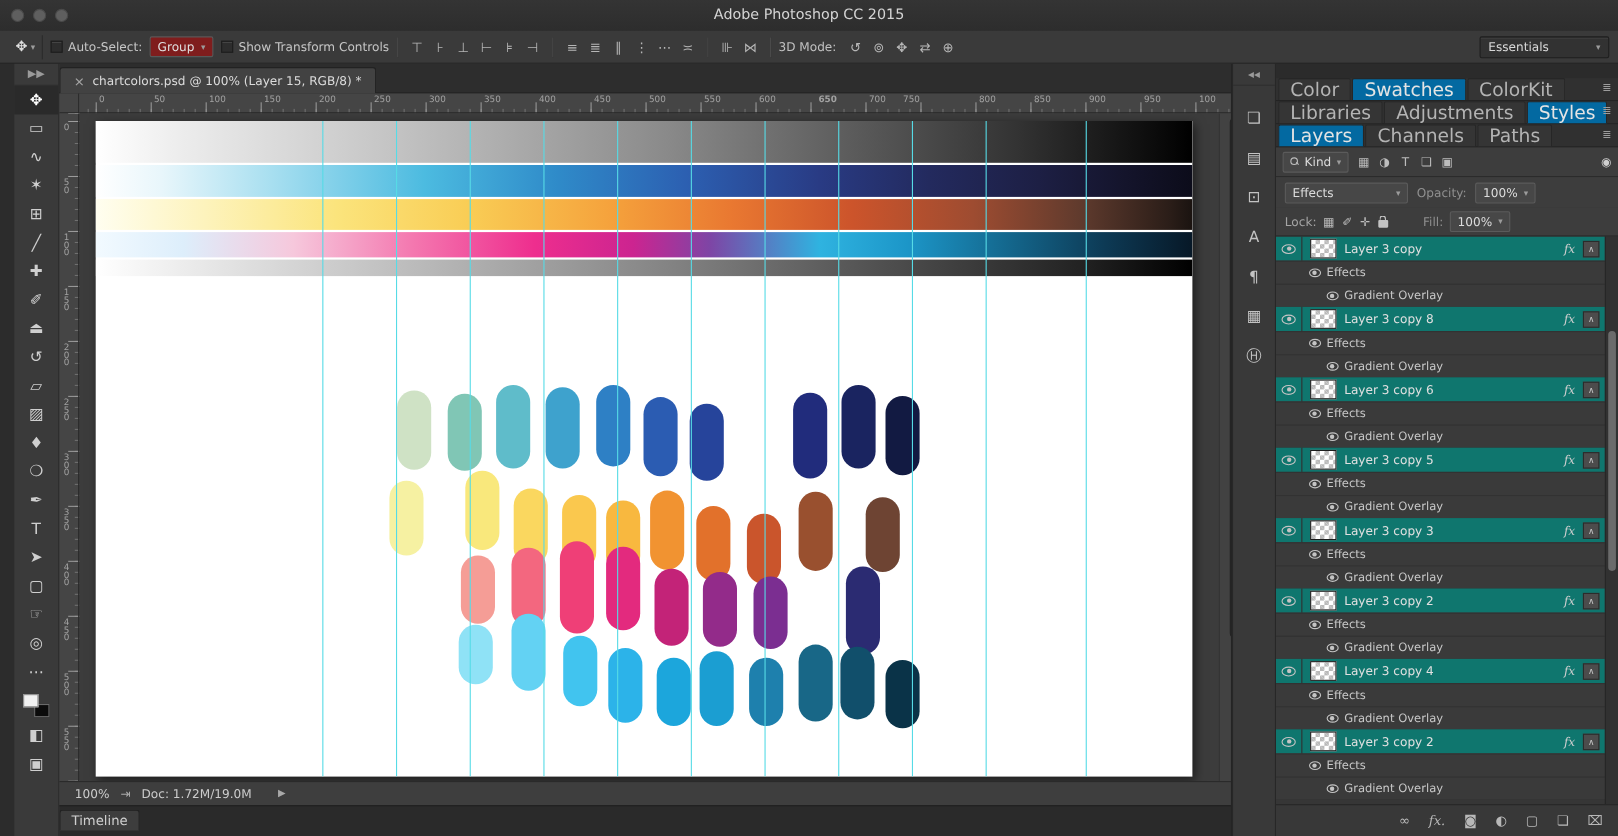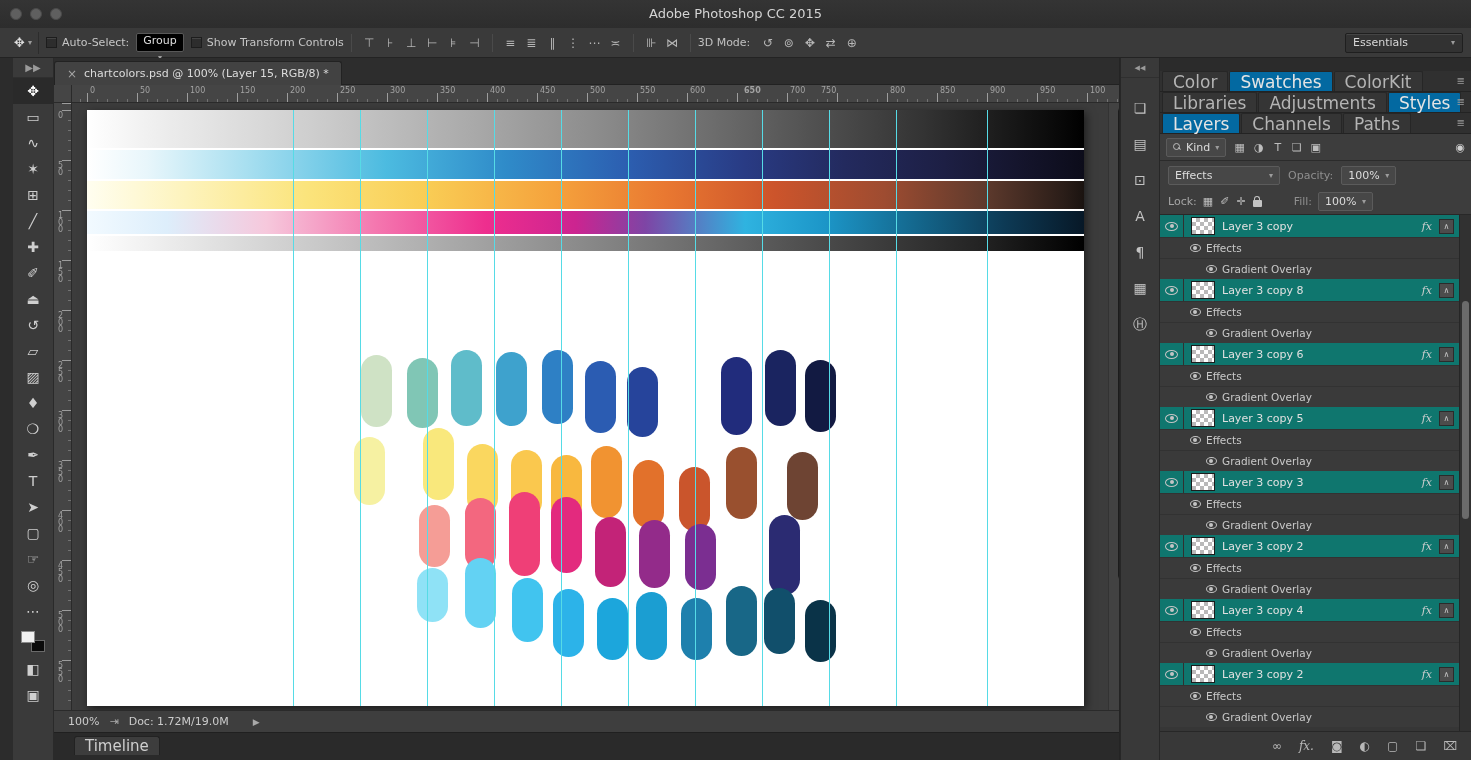--- a/index.html
+++ b/index.html
@@ -8,21 +8,21 @@
   
   .titlebar{position:absolute;left:0;top:0;right:0;height:40px;background:linear-gradient(#343434,#2a2a2a);border-bottom:1px solid #1f1f1f;}
   .lights{position:absolute;left:10px;top:8px;display:flex;gap:8px;}
   .light{width:12px;height:12px;border-radius:50%;background:#5f5f5f;border:1px solid #4a4a4a;}
   .win-title{position:absolute;left:0;right:0;top:0;height:28px;line-height:28px;text-align:center;color:#d4d4d4;font-size:13px;}
   
   .optionsbar{position:absolute;left:0;top:28px;right:0;height:30px;background:#3a3a3a;border-bottom:1px solid #232323;display:flex;align-items:center;padding:0 8px;gap:7px;}
   .tool-preview{display:flex;align-items:center;gap:3px;color:#dedede;font-size:13px;padding:0 6px;border-right:1px solid #2c2c2c;height:22px;}
   .chk{display:flex;align-items:center;gap:5px;color:#c6c6c6;}
   .chk-box{width:11px;height:11px;background:#2d2d2d;border:1px solid #1d1d1d;box-shadow:inset 0 1px 0 #444;}
-  .field{display:inline-flex;align-items:center;gap:6px;background:#000000;border:1px solid #585858;border-radius:2px;height:19px;padding:0 6px;color:#dfdfdf;flex-direction:column;}
+  .field{display:inline-flex;align-items:center;gap:6px;background:#7f1d1d;border:1px solid #585858;border-radius:2px;height:19px;padding:0 6px;color:#dfdfdf;}
   .caret{font-size:8px;color:#9c9c9c;}
   .sep{width:1px;height:18px;background:#2a2a2a;border-right:1px solid #4a4a4a;}
   .icon-cluster{display:flex;align-items:center;}
   .obar-icon{width:21px;text-align:center;font-size:12px;color:#b6b6b6;cursor:default;}
   .obar-label{color:#c0c0c0;}
   .spacer{flex:1;}
   .workspace-field{background:#323232;border:1px solid #1f1f1f;box-shadow:inset 0 1px 0 #454545;height:20px;min-width:118px;justify-content:space-between;display:inline-flex;align-items:center;padding:0 7px;border-radius:2px;color:#d8d8d8;}
   
   .toolbar{position:absolute;left:13px;top:58px;width:41px;bottom:0;background:#3a3a3a;border-right:1px solid #2a2a2a;}
   .tb-header{height:20px;line-height:20px;text-align:center;color:#9a9a9a;font-size:10px;border-bottom:1px solid #2f2f2f;}
@@ -50,21 +50,21 @@
   .canvas{position:absolute;left:33px;top:7px;width:997px;height:596px;background:#ffffff;box-shadow:2px 3px 9px rgba(0,0,0,.55);overflow:hidden;}
   .gbar{position:absolute;left:0;width:100%;}
   .pill{position:absolute;width:31px;border-radius:16px;}
   .guide{position:absolute;top:0;bottom:0;width:1px;background:#56dbe6;z-index:8;}
   .vscroll{position:absolute;right:0;top:0;width:11px;bottom:0;background:#424242;border-left:1px solid #333;}
   .vscroll .thumb{position:absolute;left:2px;right:2px;top:4px;height:78%;background:#575757;border-radius:4px;}
   .statusbar{position:absolute;left:0;right:0;bottom:28px;height:22px;background:#3e3e3e;border-top:1px solid #2a2a2a;display:flex;align-items:center;gap:10px;padding:0 14px;color:#cccccc;}
   .status-icon{color:#a9a9a9;font-size:11px;}
   .status-arrow{color:#a9a9a9;font-size:9px;margin-left:14px;}
   .timeline-row{position:absolute;left:0;right:0;bottom:0;height:28px;background:#2a2a2a;border-top:1px solid #202020;}
-  .timeline-tab{position:absolute;left:0;top:3px;height:19px;background:#3d3d3d;border:1px solid #222;border-bottom:none;border-radius:3px 3px 0 0;padding:0 10px;line-height:19px;color:#cfcfcf;font-size:15px;margin-left:20px;}
+  .timeline-tab{position:absolute;left:0;top:3px;height:19px;background:#3d3d3d;border:1px solid #222;border-bottom:none;border-radius:3px 3px 0 0;padding:0 10px;line-height:19px;color:#cfcfcf;font-size:12px;}
   
   .panel-strip{position:absolute;left:1120px;top:58px;width:40px;bottom:0;background:#393939;border-left:1px solid #272727;border-right:1px solid #272727;}
   .ps-header{height:20px;line-height:20px;text-align:center;color:#9a9a9a;font-size:10px;border-bottom:1px solid #2f2f2f;margin-bottom:12px;}
   .ps-icon{height:36px;line-height:36px;text-align:center;color:#c3c3c3;font-size:14px;}
   
   .panels{position:absolute;left:1160px;top:58px;right:0;bottom:0;background:#2b2b2b;}
   .tabrow{position:relative;height:21px;background:#303030;border-bottom:1px solid #232323;display:flex;align-items:flex-end;padding-left:2px;gap:1px;}
   .ptab{height:20px;line-height:20px;padding:0 10px;background:#353535;color:#b4b4b4;font-size:17px;border:1px solid #262626;border-bottom:none;border-radius:2px 2px 0 0;}
   .ptab.active{background:#0369a1;color:#e4e4e4;}
   .pmenu{position:absolute;right:6px;top:4px;color:#9c9c9c;font-size:10px;}

